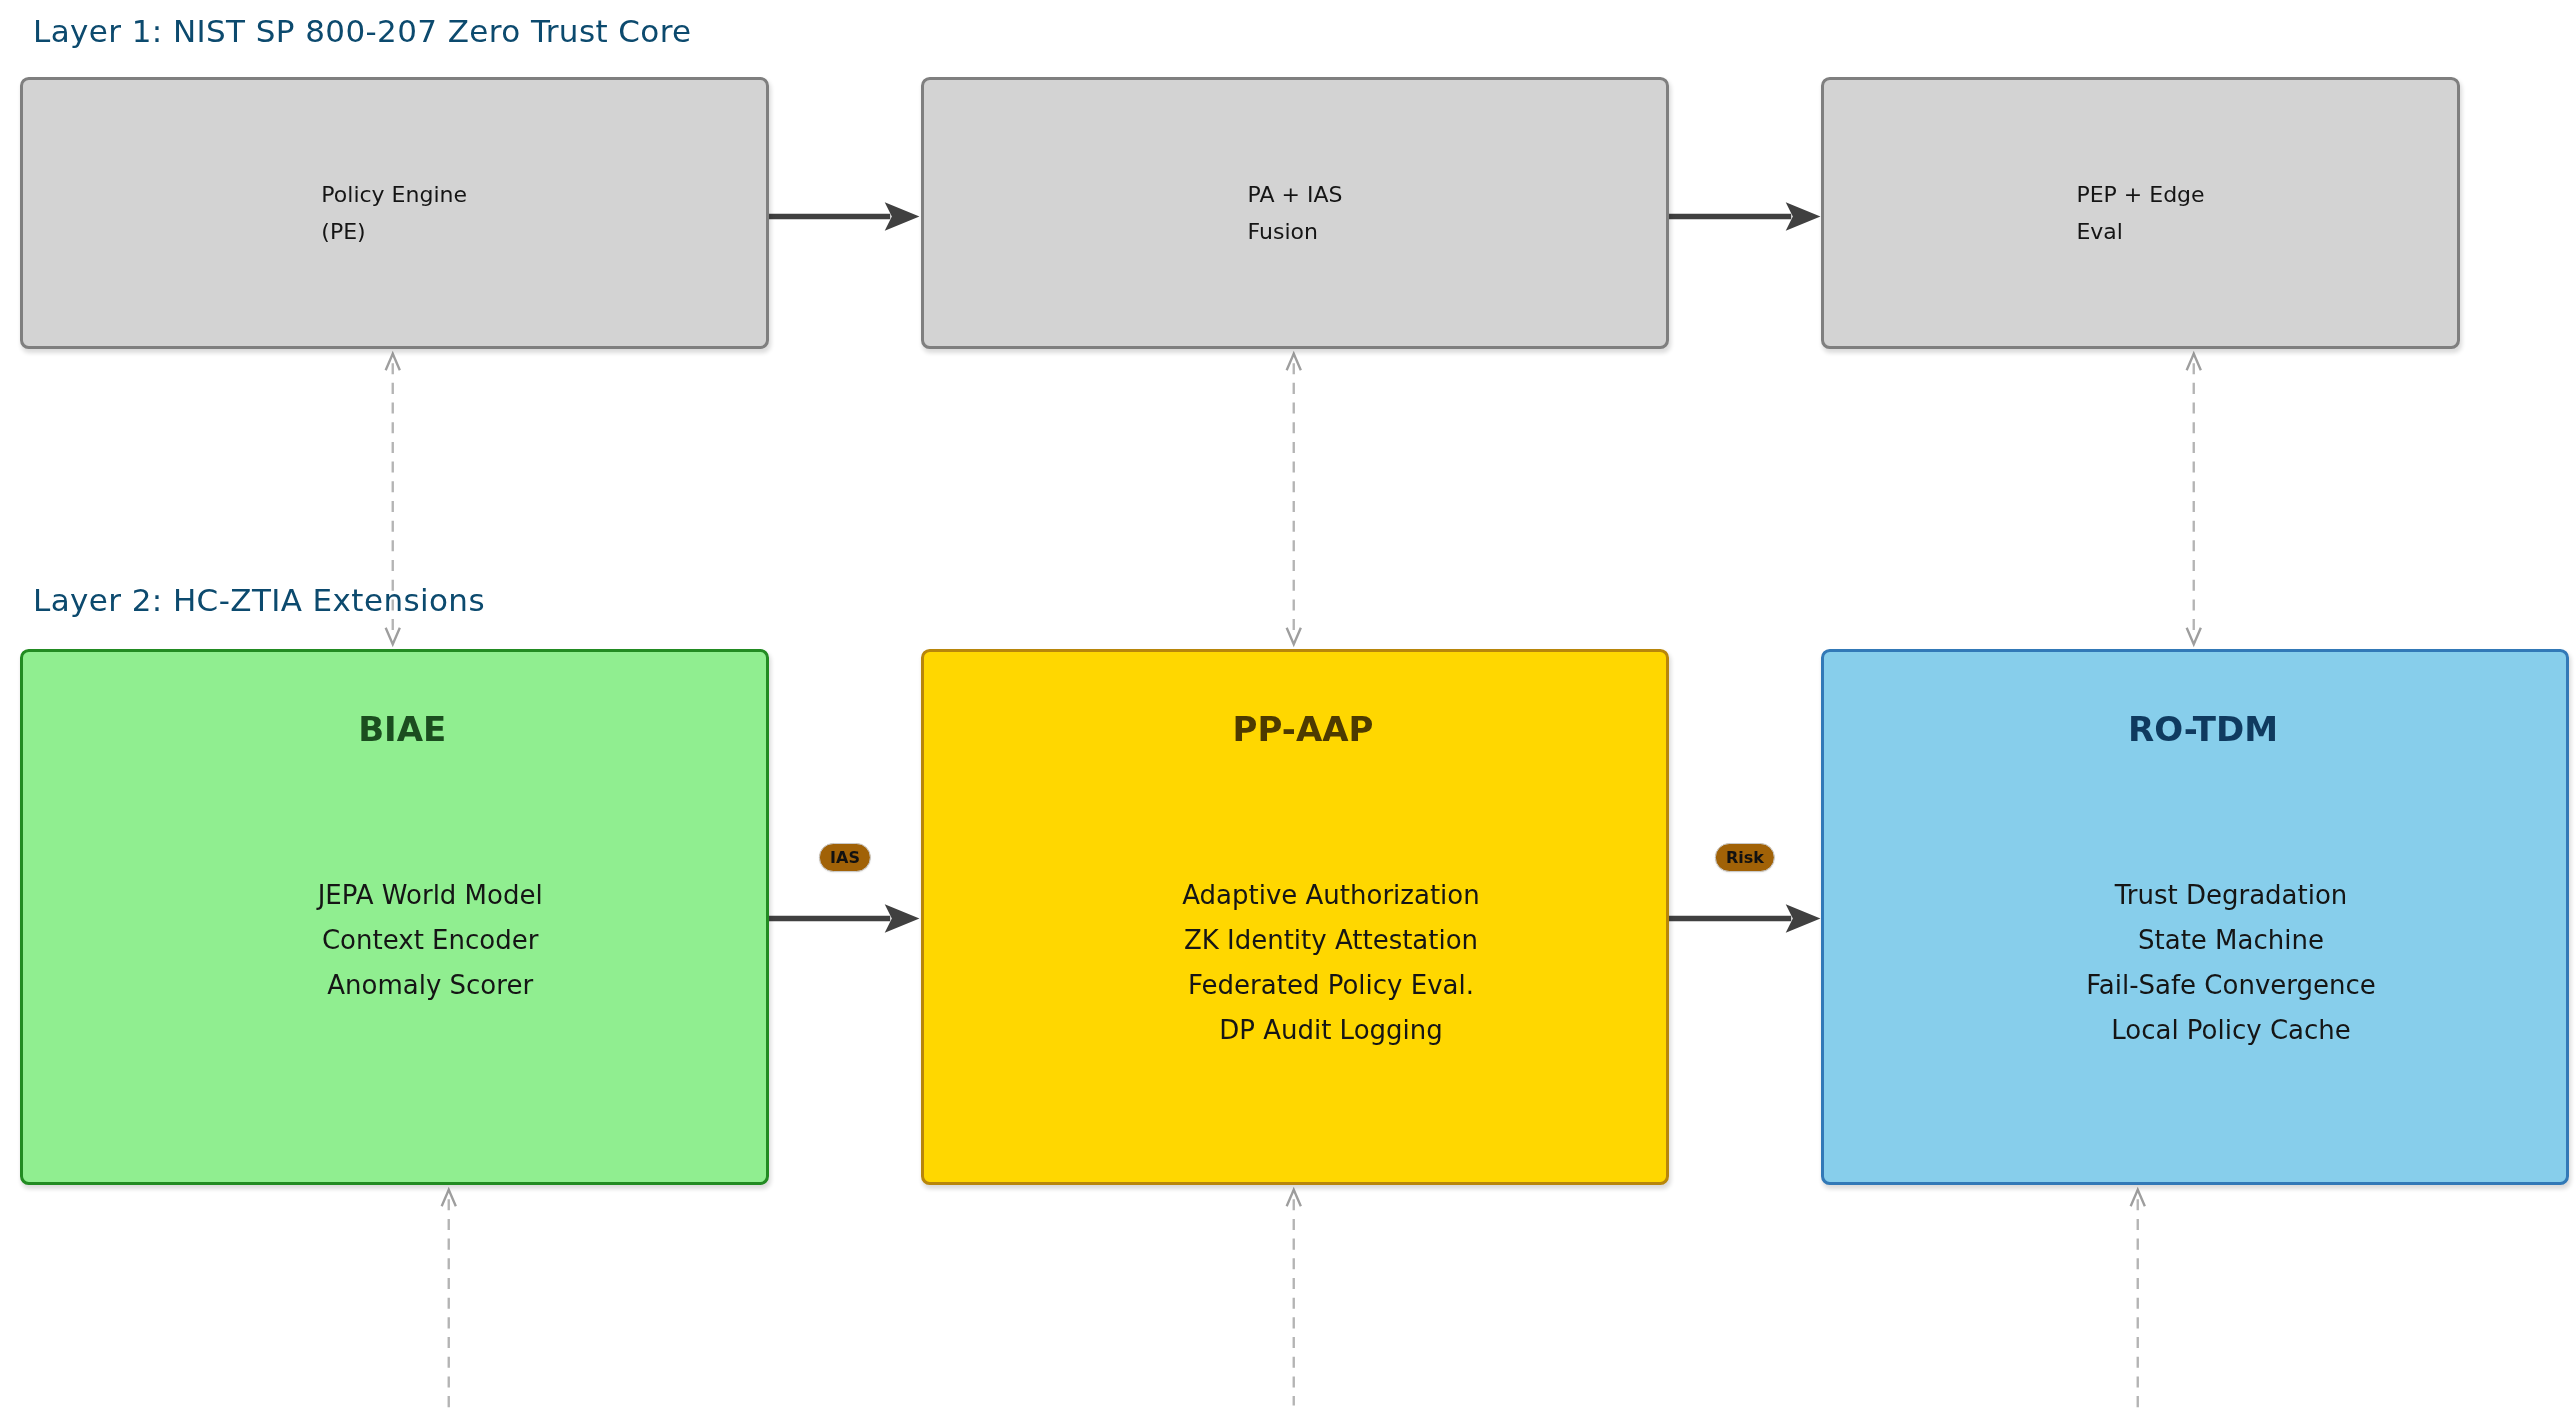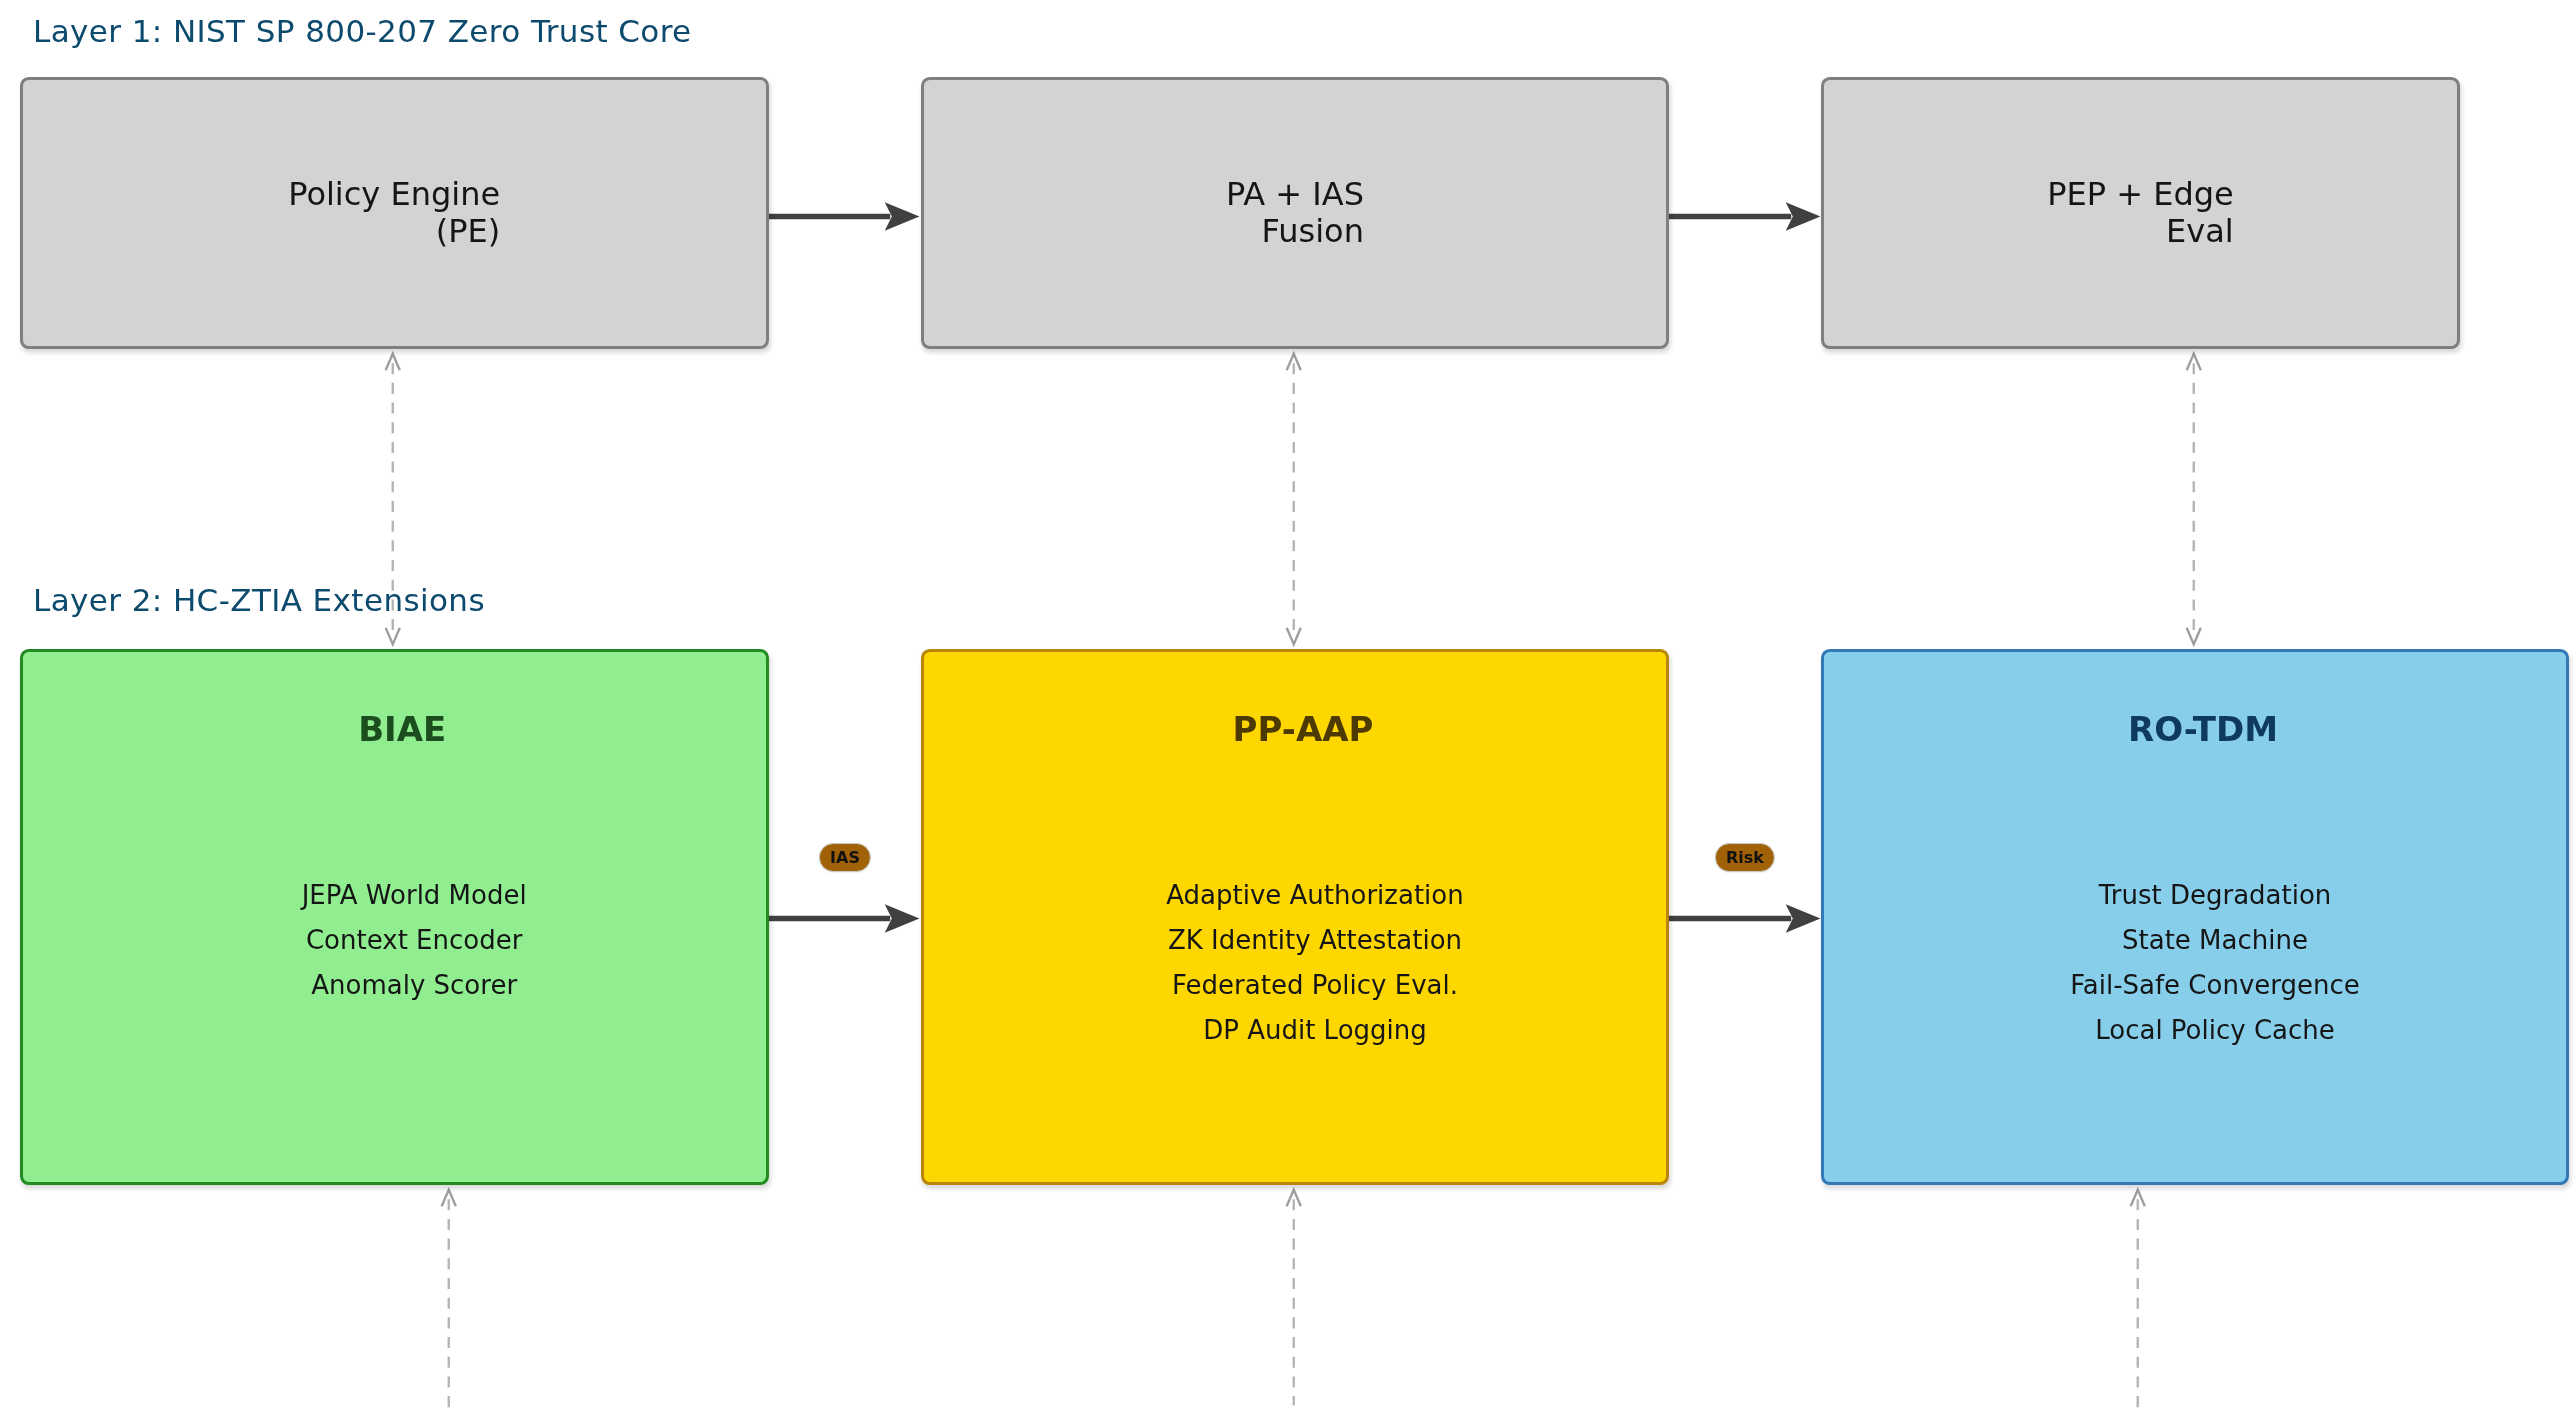--- a/index.html
+++ b/index.html
@@ -13,35 +13,35 @@
   }
   .node{
     position:absolute;box-sizing:border-box;border-radius:8.7px;
     box-shadow:1.6px 3.2px 4.7px rgba(0,0,0,0.14);z-index:2;
   }
   .l1{
     background:#d3d3d3;border:3.2px solid #7f7f7f;
     display:flex;align-items:center;justify-content:center;
   }
   .l1 .ntext{
-    text-align:right;font-size:32px;line-height:37px;color:#151515;
+    text-align:left;font-size:22px;line-height:37px;color:#151515;
   }
   .l2{border-style:solid;border-width:3.9px;}
   .green{background:#90ee90;border-color:#228b22;}
   .gold {background:#ffd700;border-color:#b8860b;}
   .blue {background:#87ceeb;border-color:#3279b7;}
   .n2title{
     position:absolute;top:57px;left:8px;width:100%;text-align:center;
     font-size:34px;font-weight:bold;
   }
   .green .n2title{color:#1b4d1f;}
   .gold  .n2title{color:#4d3a00;}
   .blue  .n2title{color:#0f3a5f;}
   .n2body{
-    position:absolute;top:221px;left:0;width:100%;text-align:center;
+    position:absolute;top:221px;left:16px;width:100%;text-align:center;
     font-size:26px;line-height:45px;color:#151515;padding-left:20px;
   }
   .conn{position:absolute;z-index:1;}
   .edge-label{
     position:absolute;transform:translateX(-50%);z-index:3;
     background:#a16207;border:1.6px solid #c9c9c9;border-radius:16px;
     padding:3.9px 10.2px;font-size:16px;font-weight:bold;color:#111111;
     box-shadow:0 0.8px 1.6px rgba(0,0,0,0.08);
   }
 </style>

